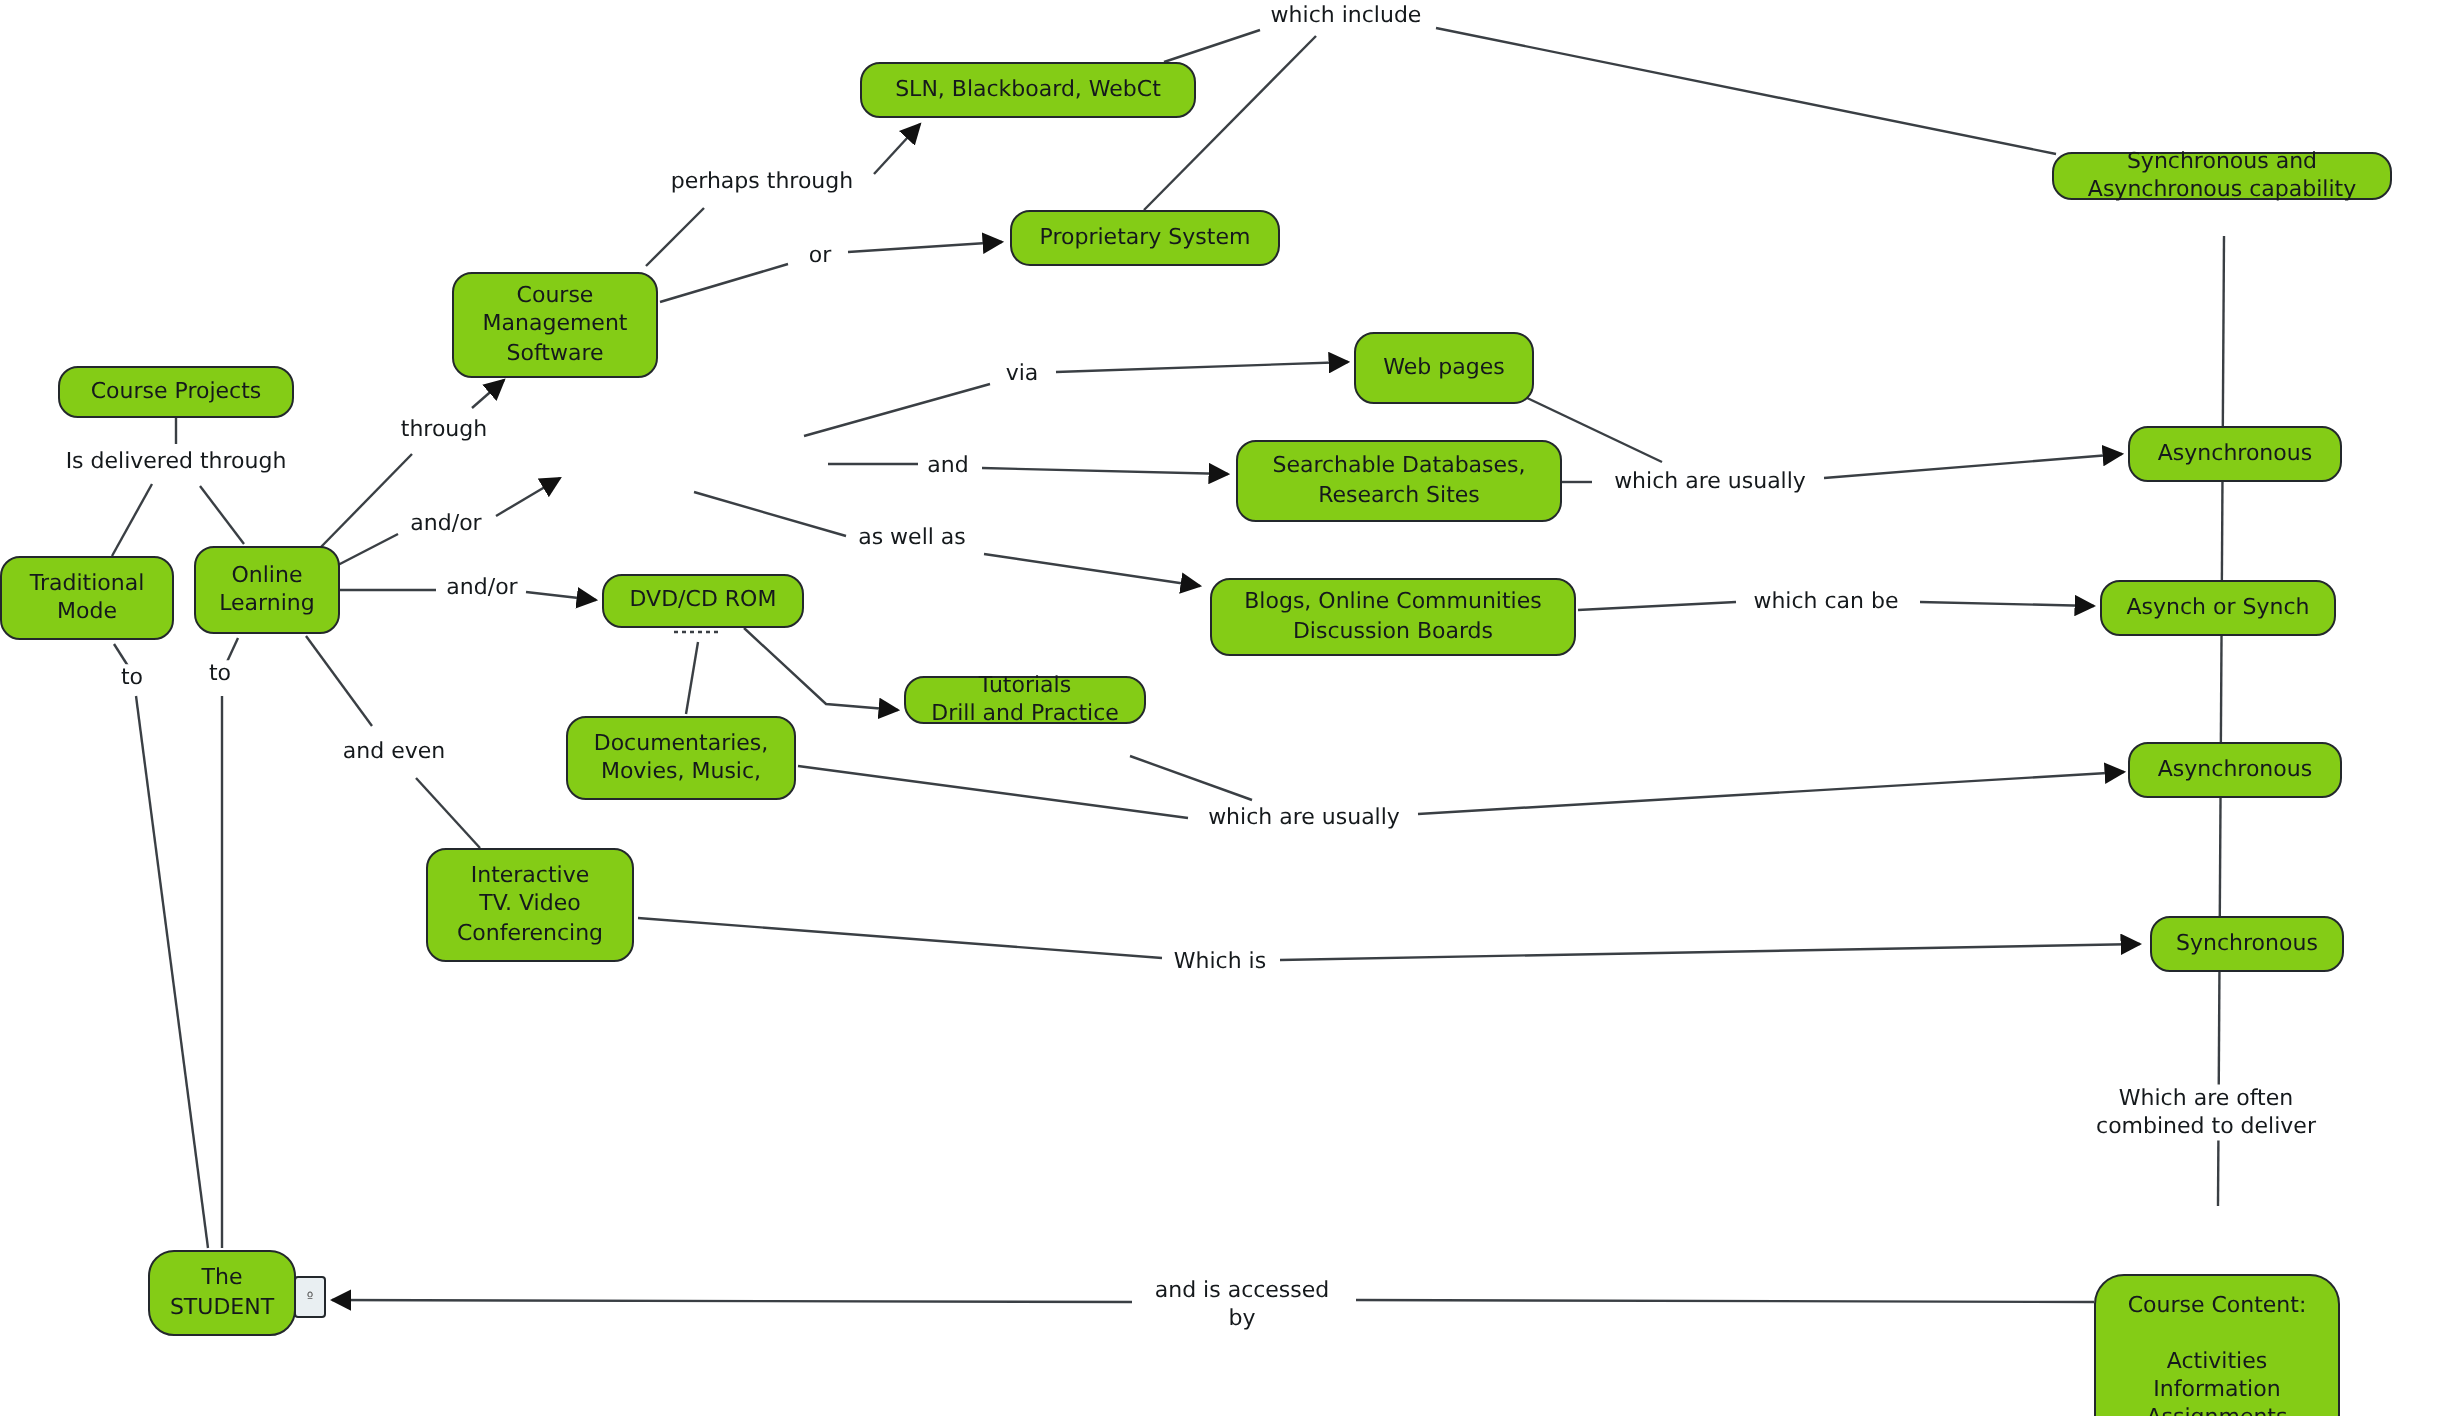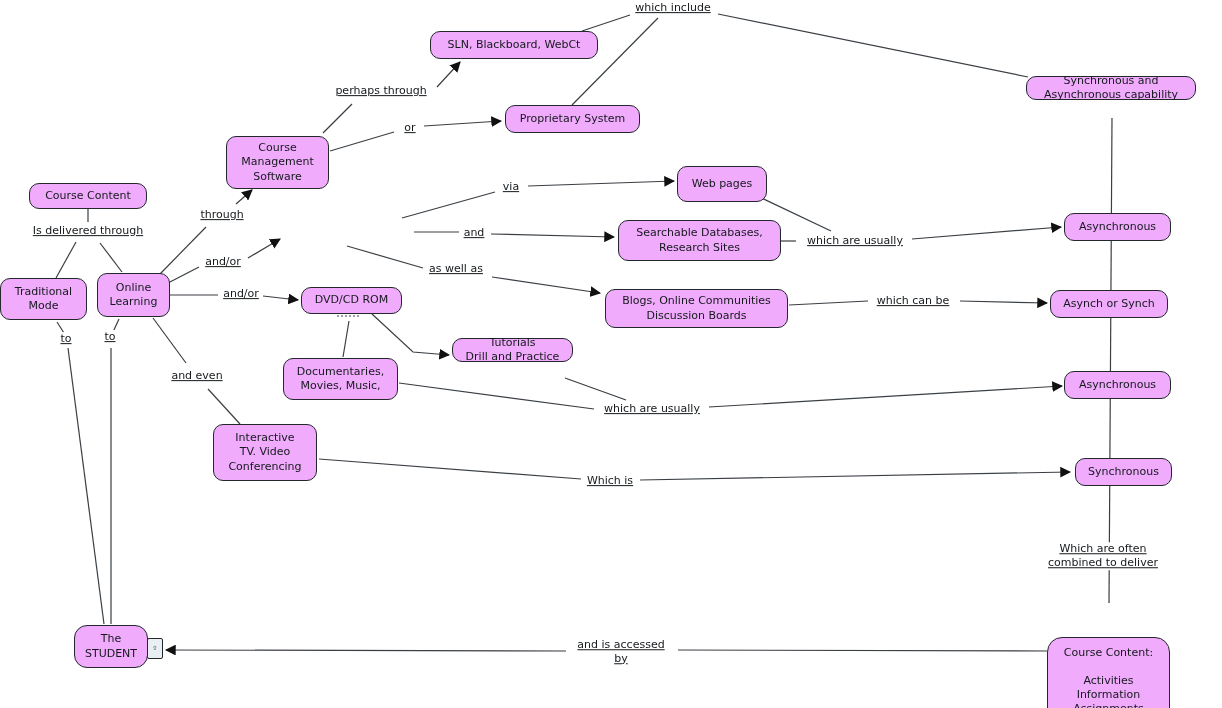--- a/index.html
+++ b/index.html
@@ -5,29 +5,29 @@
   html,body{margin:0;padding:0;background:#ffffff;}
   #canvas{
     position:relative;width:1222px;height:708px;overflow:hidden;background:#ffffff;
     font-family:"DejaVu Sans","Liberation Sans",sans-serif;
   }
   #wires{position:absolute;left:0;top:0;}
   .node{
     position:absolute;box-sizing:border-box;
     display:flex;align-items:center;justify-content:center;
     text-align:center;white-space:pre-line;
-    background:#f0abfc;border:1.4px solid #23282c;border-radius:10px;
+    background:#84cc16;border:1.4px solid #23282c;border-radius:10px;
     font-size:11px;line-height:1.28;color:#15191c;padding:2px 5px;
   }
   .node.big{border-radius:15px;margin-top:34px;}
   .lbl{
     position:absolute;transform:translate(-50%,-50%);
     background:#ffffff;padding:0 3px;
     font-size:11px;line-height:1.25;color:#15191c;
-    white-space:pre-line;text-align:center;text-decoration:underline;
+    white-space:pre-line;text-align:center;
   }
   .tab{
     position:absolute;box-sizing:border-box;
     background:#e9eff2;border:1.2px solid #23282c;border-radius:2px;
     font-size:7px;color:#555;display:flex;align-items:center;justify-content:center;
   }
 </style>
 </head>
 <body>
 
@@ -124,21 +124,21 @@
   <div class="lbl" style="left:110px;top:337px">to</div>
   <div class="lbl" style="left:197px;top:376px">and even</div>
   <div class="lbl" style="left:652px;top:409px">which are usually</div>
   <div class="lbl" style="left:610px;top:481px">Which is</div>
   <div class="lbl" style="left:1103px;top:556px">Which are often combined to deliver</div>
   <div class="lbl" style="left:621px;top:652px">and is accessed
 by</div>
 
   <div class="tab" style="left:147px;top:638px;width:16px;height:21px">º</div>
 
-  <div class="node" style="left:29px;top:183px;width:118px;height:26px">Course Content</div>
+  <div class="node" style="left:29px;top:183px;width:118px;height:26px">Course Projects</div>
   <div class="node" style="left:0px;top:278px;width:87px;height:42px">Traditional
 Mode</div>
   <div class="node" style="left:97px;top:273px;width:73px;height:44px">Online
 Learning</div>
   <div class="node" style="left:226px;top:136px;width:103px;height:53px">Course
 Management
 Software</div>
   <div class="node" style="left:430px;top:31px;width:168px;height:28px">SLN, Blackboard, WebCt</div>
   <div class="node" style="left:505px;top:105px;width:135px;height:28px">Proprietary System</div>
   <div class="node" style="left:677px;top:166px;width:90px;height:36px">Web pages</div>

